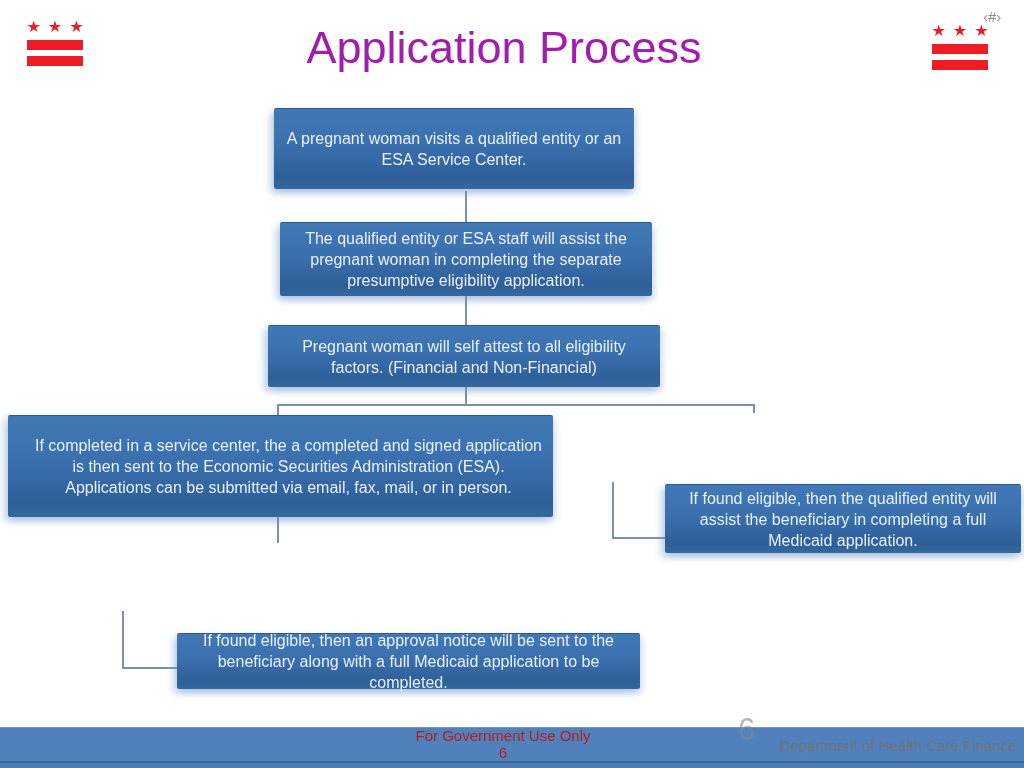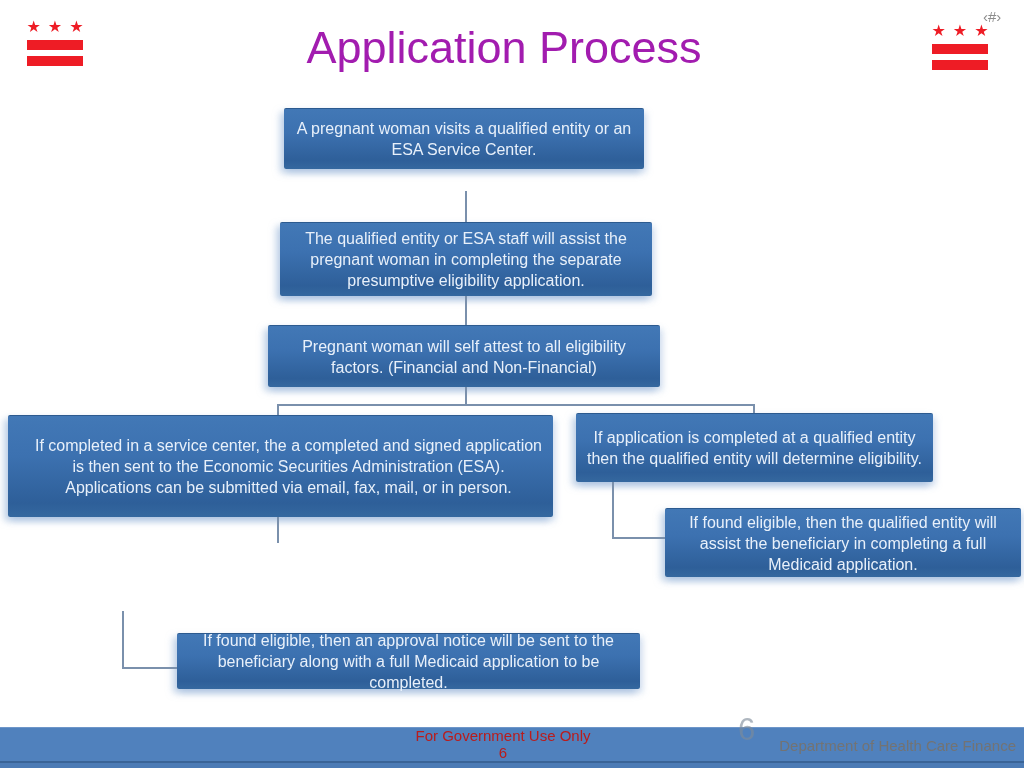--- a/index.html
+++ b/index.html
@@ -24,26 +24,26 @@
 
   
   .fbox {
     position:absolute; box-sizing:border-box;
     display:flex; align-items:center; justify-content:center; text-align:center;
     color:#E8F0FA; font-size:16px; line-height:21px; padding:4px 8px;
     background:linear-gradient(180deg,#4278B6 0%,#3C71B0 40%,#2E5F99 86%,#35689F 100%);
     border-top:1px solid #2C5A8F; border-radius:2px;
     box-shadow:-4px 4px 7px rgba(140,173,214,0.55), 3px 4px 6px rgba(140,173,214,0.35);
   }
-  .box1 { left:284px; top:108px; width:360px; height:61px; }
+  .box1 { left:274px; top:108px; width:360px; height:81px; }
   .box2 { left:280px; top:222px; width:372px; height:74px; }
   .box3 { left:268px; top:325px; width:392px; height:62px; }
   .box4 { left:8px;   top:415px; width:545px; height:102px;padding-left:24px; }
   .box5 { left:576px; top:413px; width:357px; height:69px; }
-  .box6 { left:665px; top:508px; width:356px; height:69px; }
+  .box6 { left:665px; top:484px; width:356px; height:69px; }
   .box7 { left:90px;  top:543px; width:378px; height:68px; }
   .box8 { left:177px; top:633px; width:463px; height:56px; }
 
   
   .conn { position:absolute; background:#7A90AC; }
   .c-v12   { left:465px; top:191px; width:1.5px; height:31px; }
   .c-v23   { left:465px; top:296px; width:1.5px; height:29px; }
   .c-v3s   { left:465px; top:387px; width:1.5px; height:17px; }
   .c-h3    { left:277px; top:404px; width:477px; height:1.5px; }
   .c-v3l   { left:277px; top:404px; width:1.5px; height:11px; }
@@ -91,21 +91,20 @@
     </div>
     <div class="bar"></div>
     <div class="bar"></div>
   </div>
   <div class="page-placeholder">‹#›</div>
 
   <div class="fbox box1">A pregnant woman visits a qualified entity or an ESA Service Center.</div>
   <div class="fbox box2">The qualified entity or ESA staff will assist the pregnant woman in completing the separate presumptive eligibility application.</div>
   <div class="fbox box3">Pregnant woman will self attest to all eligibility factors. (Financial and Non-Financial)</div>
   <div class="fbox box4">If completed in a service center, the a completed and signed application is then sent to the Economic Securities Administration (ESA). Applications can be submitted via email, fax, mail, or in person.</div>
-  <div class="fbox box5">If application is completed at a qualified entity then the qualified entity will determine eligibility.</div>
   <div class="fbox box6">If found eligible, then the qualified entity will assist the beneficiary in completing a full Medicaid application.</div>
   <div class="fbox box8">If found eligible, then an approval notice will be sent to the beneficiary along with a full Medicaid application to be completed.</div>
 
   <div class="conn c-v12"></div>
   <div class="conn c-v23"></div>
   <div class="conn c-v3s"></div>
   <div class="conn c-h3"></div>
   <div class="conn c-v3l"></div>
   <div class="conn c-v3r"></div>
   <div class="conn c-v47"></div>

